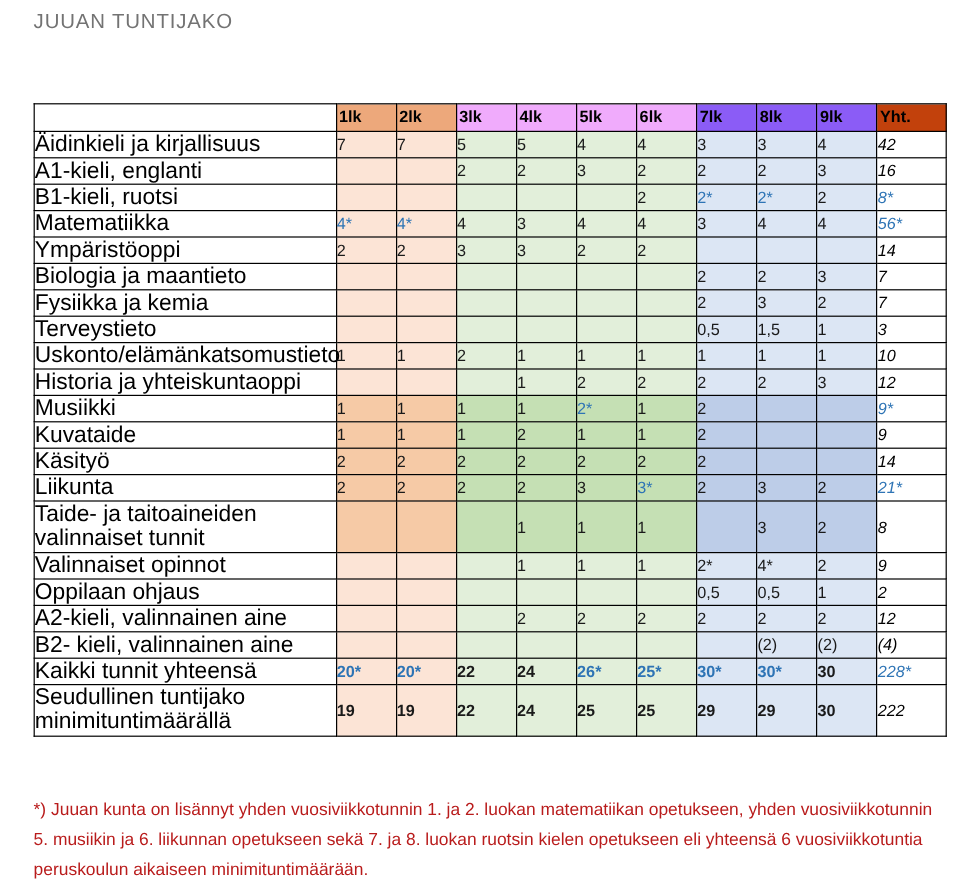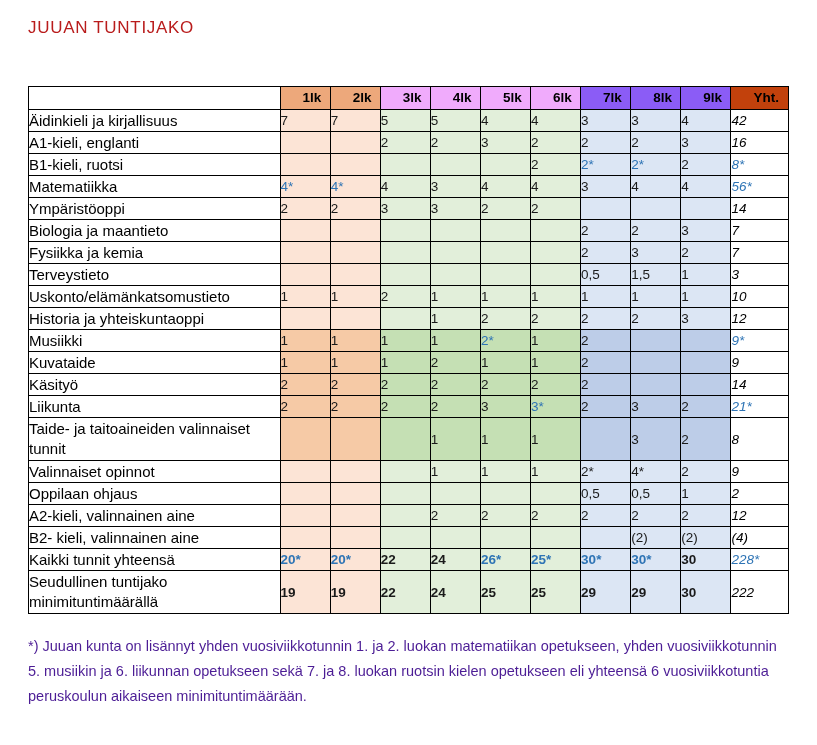--- a/index.html
+++ b/index.html
@@ -13,25 +13,25 @@
     height: 745px;
     font-family: "Liberation Sans", sans-serif;
     color: #000000;
     overflow: hidden;
     position: relative;
   }
 
   .page-title {
     position: absolute;
     left: 28px;
-    top: 18px;
+    top: 8px;
     font-size: 17px;
     letter-spacing: 0.7px;
     font-weight: 400;
-    color: #b91c1c;
+    color: #737373;
     white-space: nowrap;
   }
 
   .table-wrap {
     position: absolute;
     left: 28px;
     top: 86px;
     width: 761px;
   }
 
@@ -56,21 +56,21 @@
   col.c-subject { width: 236px; }
   col.c-grade   { width: 47px;  }
   col.c-total   { width: 54px;  }
 
   
   td.subject {
     text-align: left;
     padding-left: 6px;
     padding-right: 4px;
     background: #ffffff;
-    font-size: 15px;
+    font-size: 19px;
   }
   td.subject.two-line {
     height: 42px;
     line-height: 20px;
     padding-top: 0px;
   }
   td.subject.blue-label { color: #000000; }
 
   
   td.num {
@@ -79,21 +79,21 @@
     font-size: 13.5px;
     color: #1a1a1a;
   }
   td.num.star  { color: #2e74b5; }
   td.num.bold  { font-weight: bold; }
 
   
   tr.head th {
     font-weight: bold;
     text-align: left;
-    padding-left: 22px;
+    padding-left: 2px;
     font-size: 13.5px;
     height: 22px;
     line-height: 22px;
   }
   tr.head th.corner { background: #ffffff; border-right:1px solid #000; }
   tr.head th.h-orange { background: #eda87b; }
   tr.head th.h-green  { background: #f0abfc; }
   tr.head th.h-blue   { background: #8b5cf6; }
   tr.head th.h-total  { background: #c2410c; }
 
@@ -115,25 +115,25 @@
     text-align: left;
     padding-left: 6px;
     font-style: italic;
   }
   td.total.star { color: #2e74b5; }
 
   
   .footnote {
     position: absolute;
     left: 28px;
-    top: 634px;
+    top: 663px;
     width: 760px;
     font-size: 14.5px;
     line-height: 25px;
-    color: #4c1d95;
+    color: #b91c1c;
   }
 </style>
 </head>
 <body>
 
 <div class="page-title">JUUAN TUNTIJAKO</div>
 
 <div class="table-wrap">
   <table class="tuntijako">
     <colgroup>

